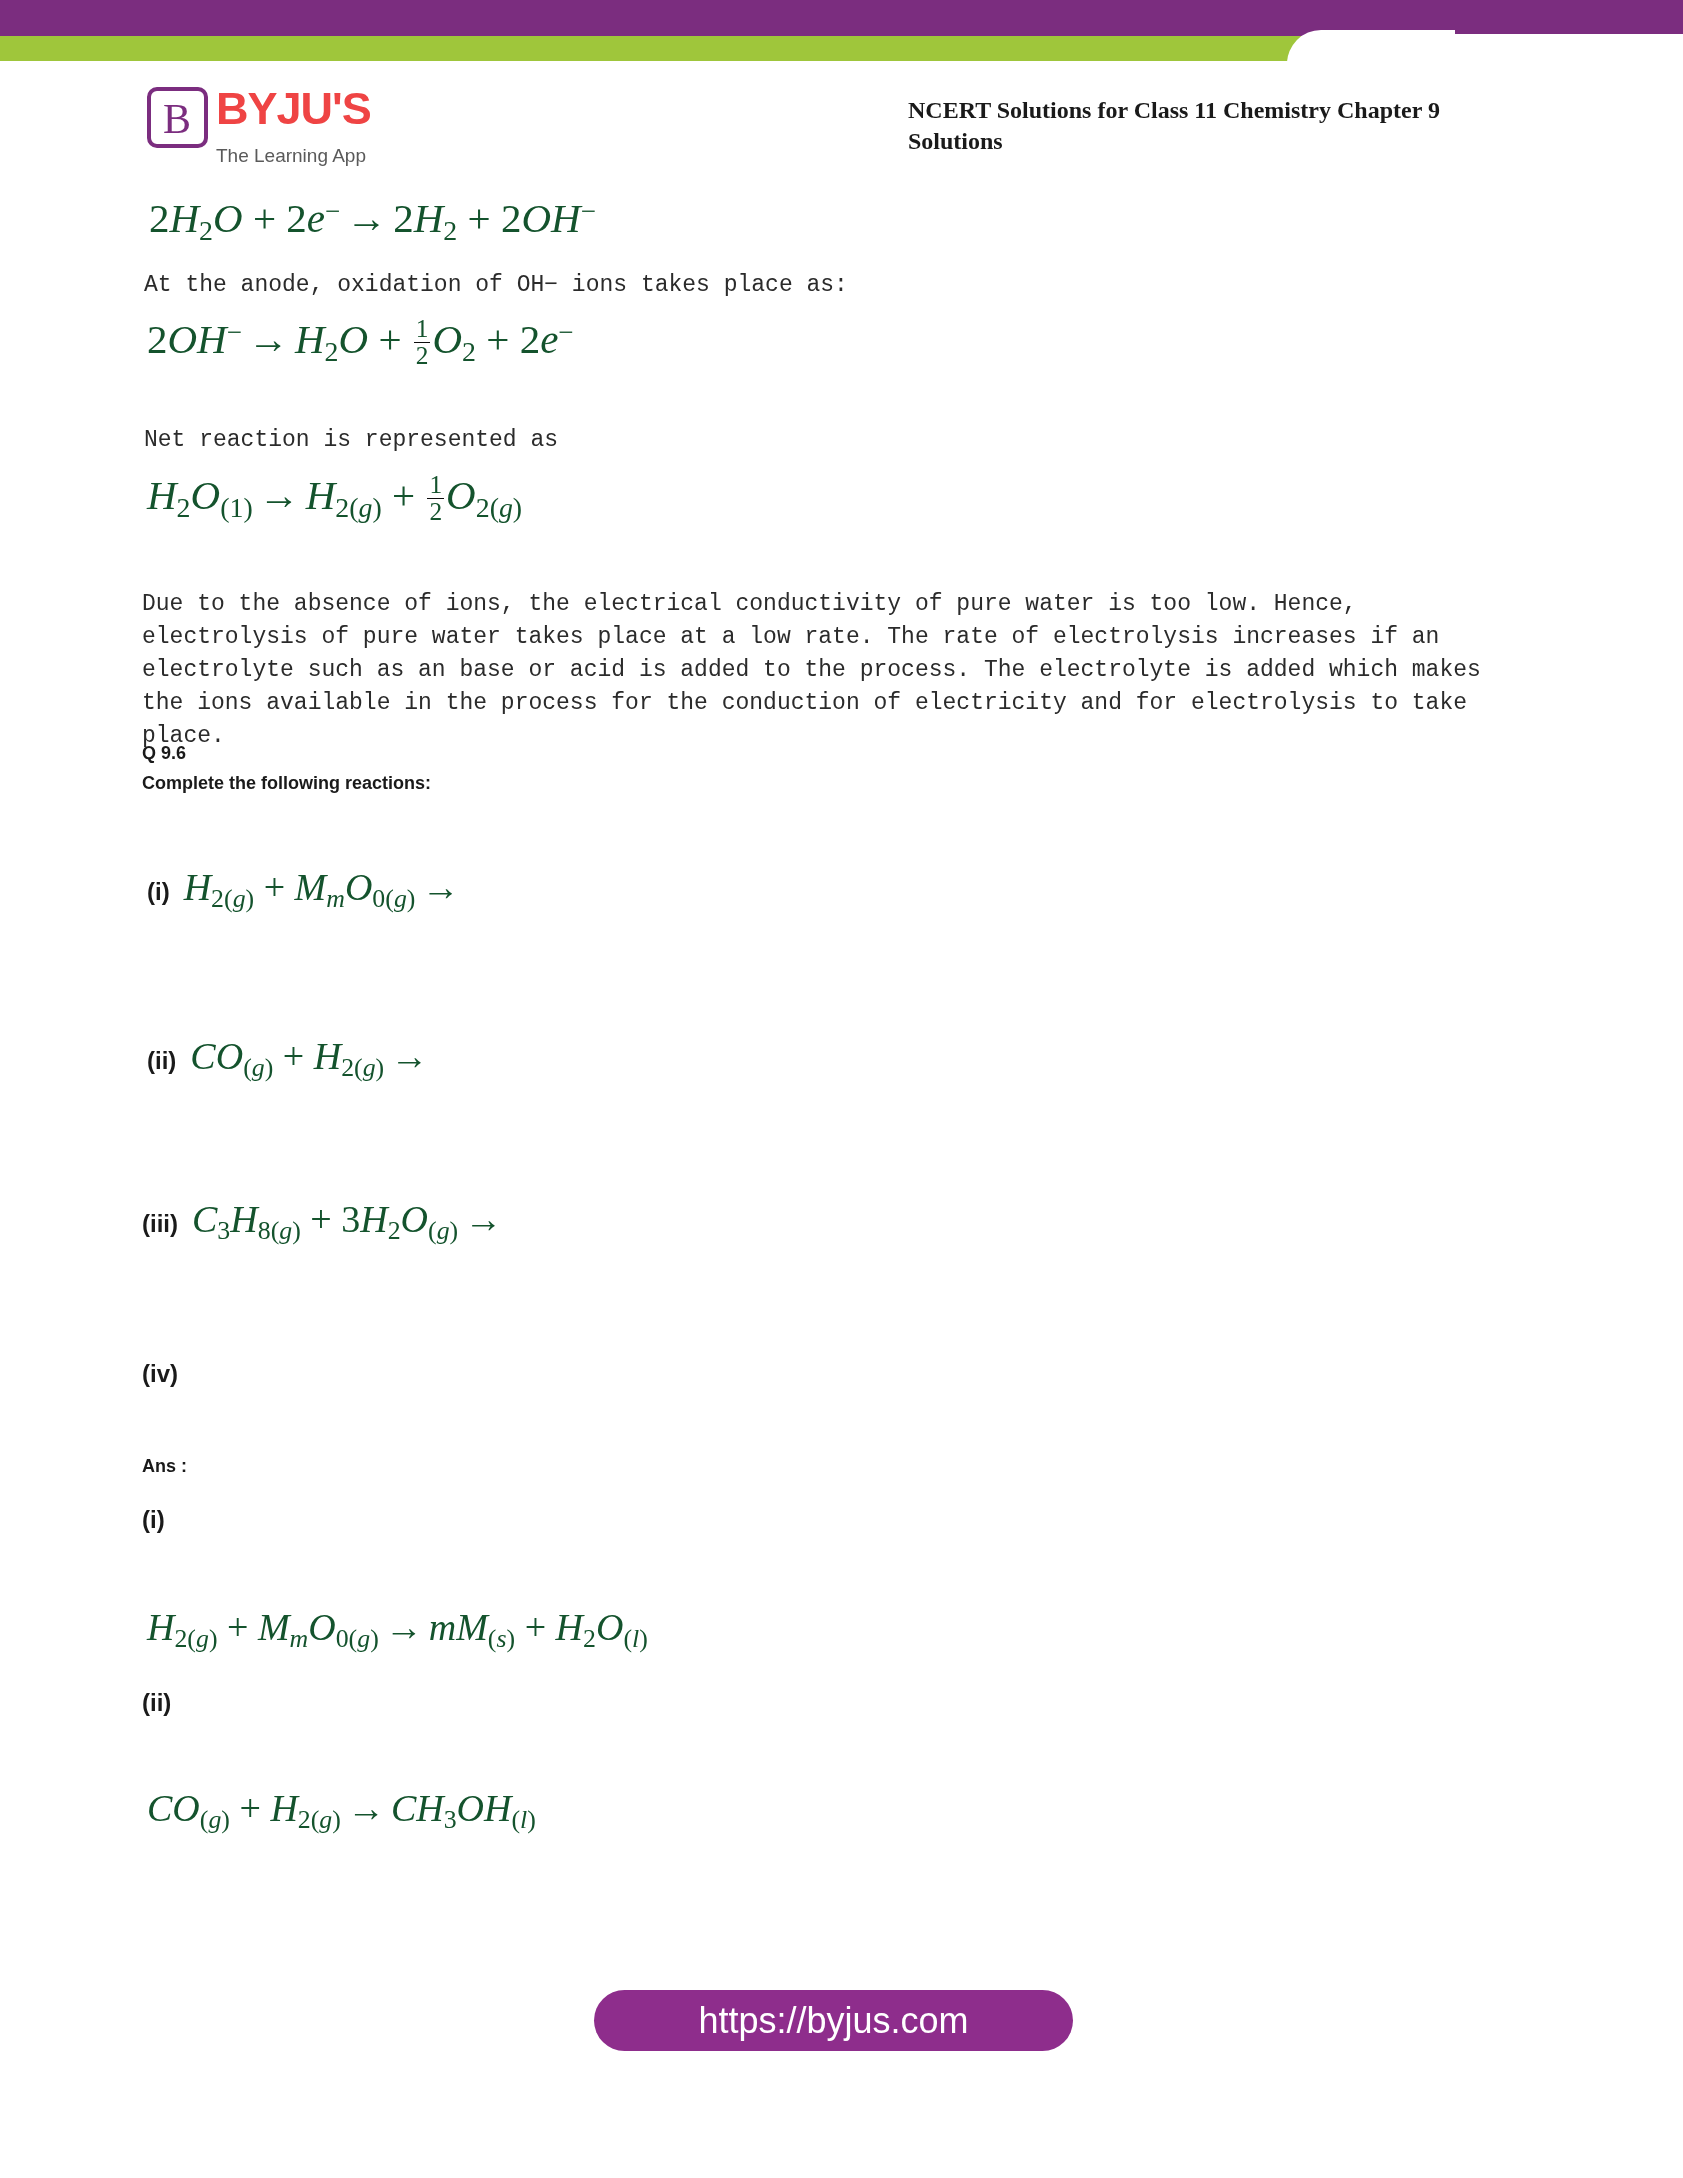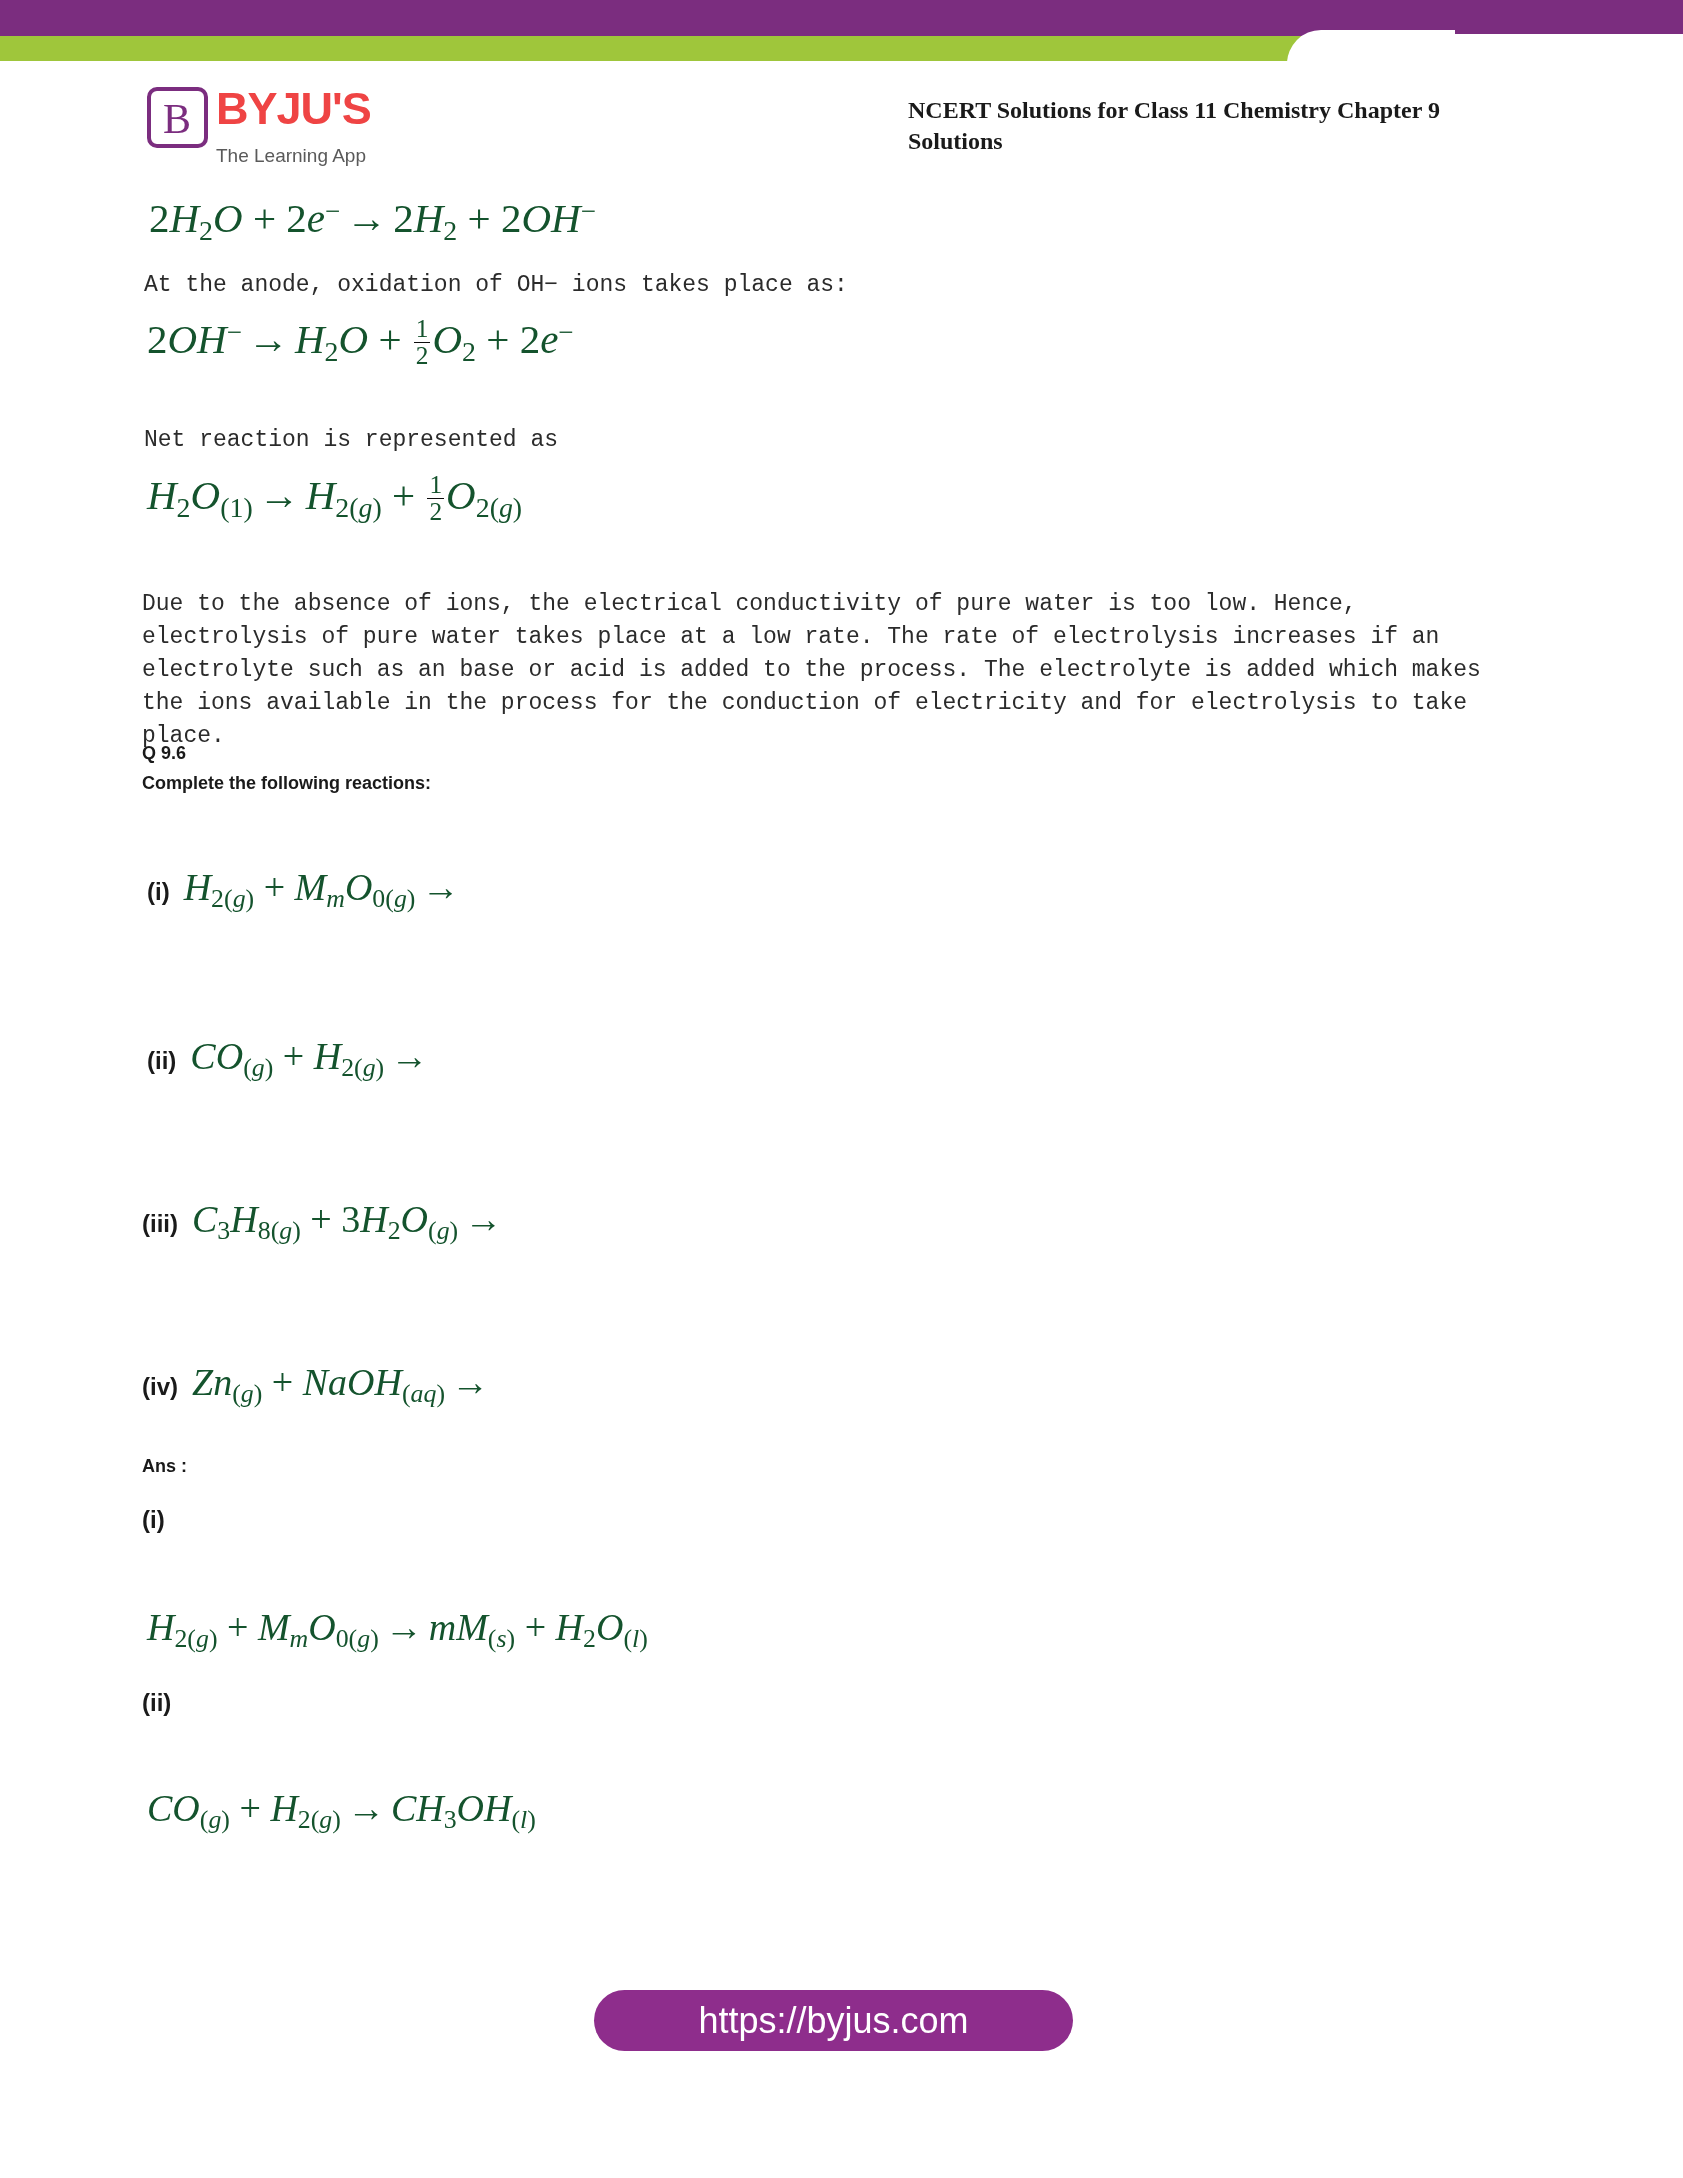--- a/index.html
+++ b/index.html
@@ -265,23 +265,20 @@
 
   <div class="block row-inline" style="left:142px; top:1003px;">
     <span class="item-label">(iii)</span>
     <span class="math math-md">
       <span class="it">C</span><sub>3</sub><span class="it">H</span><sub>8(<span class="it">g</span>)</sub> + 3<span class="it">H</span><sub>2</sub><span class="it">O</span><sub>(<span class="it">g</span>)</sub><span class="arrow">→</span>
     </span>
   </div>
 
   <div class="block row-inline" style="left:142px; top:1166px;">
     <span class="item-label">(iv)</span>
-    <span class="math math-md">
-      <span class="it">Zn</span><sub>(<span class="it">g</span>)</sub> + <span class="it">NaOH</span><sub>(<span class="it">aq</span>)</sub><span class="arrow">→</span>
-    </span>
   </div>
 
   <div class="block bold-label" style="left:142px; top:1262px;">Ans :</div>
 
   <div class="block item-label" style="left:142px; top:1312px;">(i)</div>
   <div class="block math math-md" style="left:147px; top:1411px;">
     <span class="it">H</span><sub>2(<span class="it">g</span>)</sub> + <span class="it">M<sub>m</sub>O</span><sub>0(<span class="it">g</span>)</sub><span class="arrow">→</span><span class="it">mM</span><sub>(<span class="it">s</span>)</sub> + <span class="it">H</span><sub>2</sub><span class="it">O</span><sub>(<span class="it">l</span>)</sub>
   </div>
 
   <div class="block item-label" style="left:142px; top:1495px;">(ii)</div>

